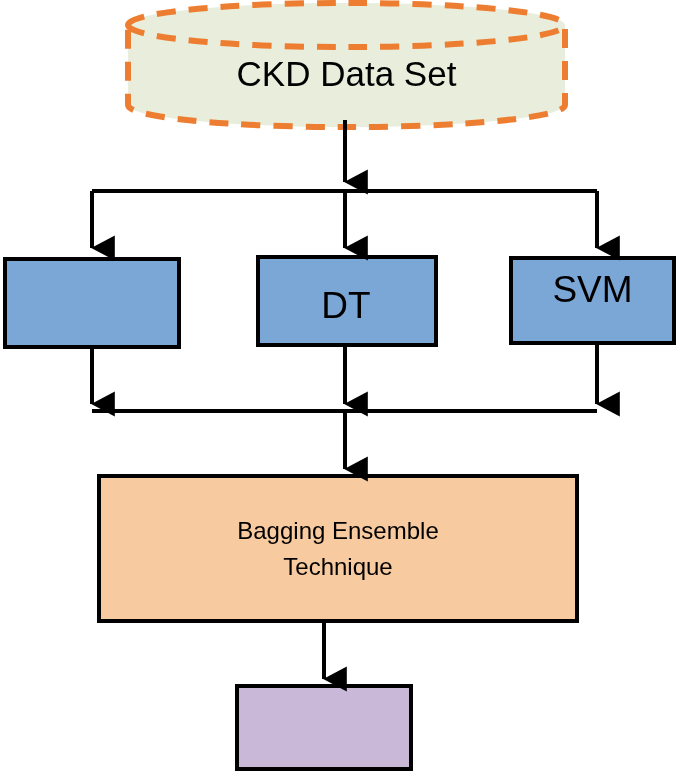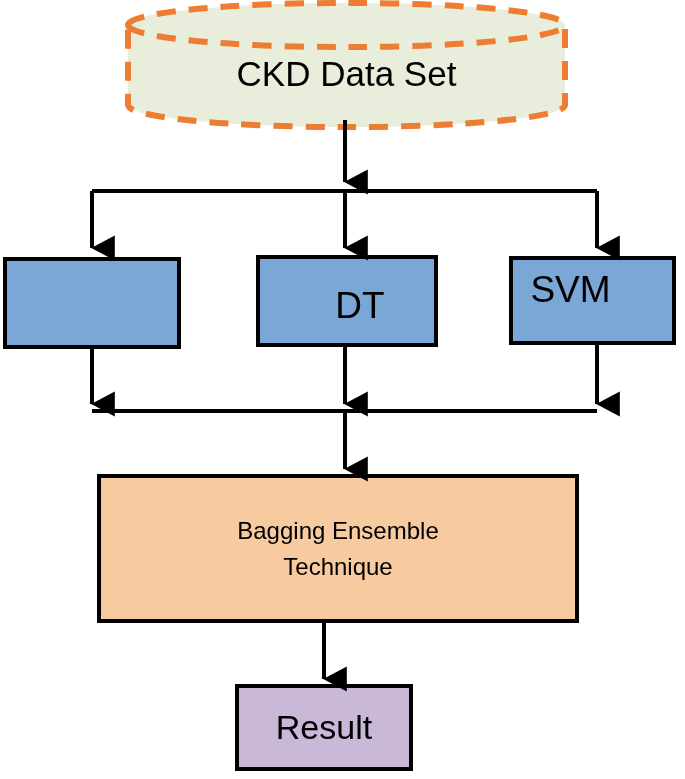--- a/index.html
+++ b/index.html
@@ -47,28 +47,28 @@
     box-sizing: border-box;
   }
   #label-lr {
     left: 4px;
     top: 258px;
     width: 176px;
     height: 90px;
     font-size: 37px;
   }
   #label-dt {
-    left: 270px;
+    left: 256px;
     top: 256px;
     width: 180px;
     height: 100px;
     font-size: 37px;
   }
   #label-svm {
-    left: 488px;
+    left: 510px;
     top: 257px;
     width: 165px;
     height: 66px;
     font-size: 37px;
   }
   #label-bagging {
     left: 98px;
     top: 475px;
     width: 480px;
     height: 147px;
@@ -147,15 +147,14 @@
   <div class="node-label" id="label-dataset">CKD Data Set</div>
 
 
   <div class="node-label" id="label-dt">DT</div>
 
   <div class="node-label" id="label-svm">SVM</div>
 
   <div class="node-label" id="label-bagging">Bagging Ensemble
 Technique</div>
 
-  <div class="node-label" id="label-result">Result</div>
 
 </div>
 
 </body></html>

